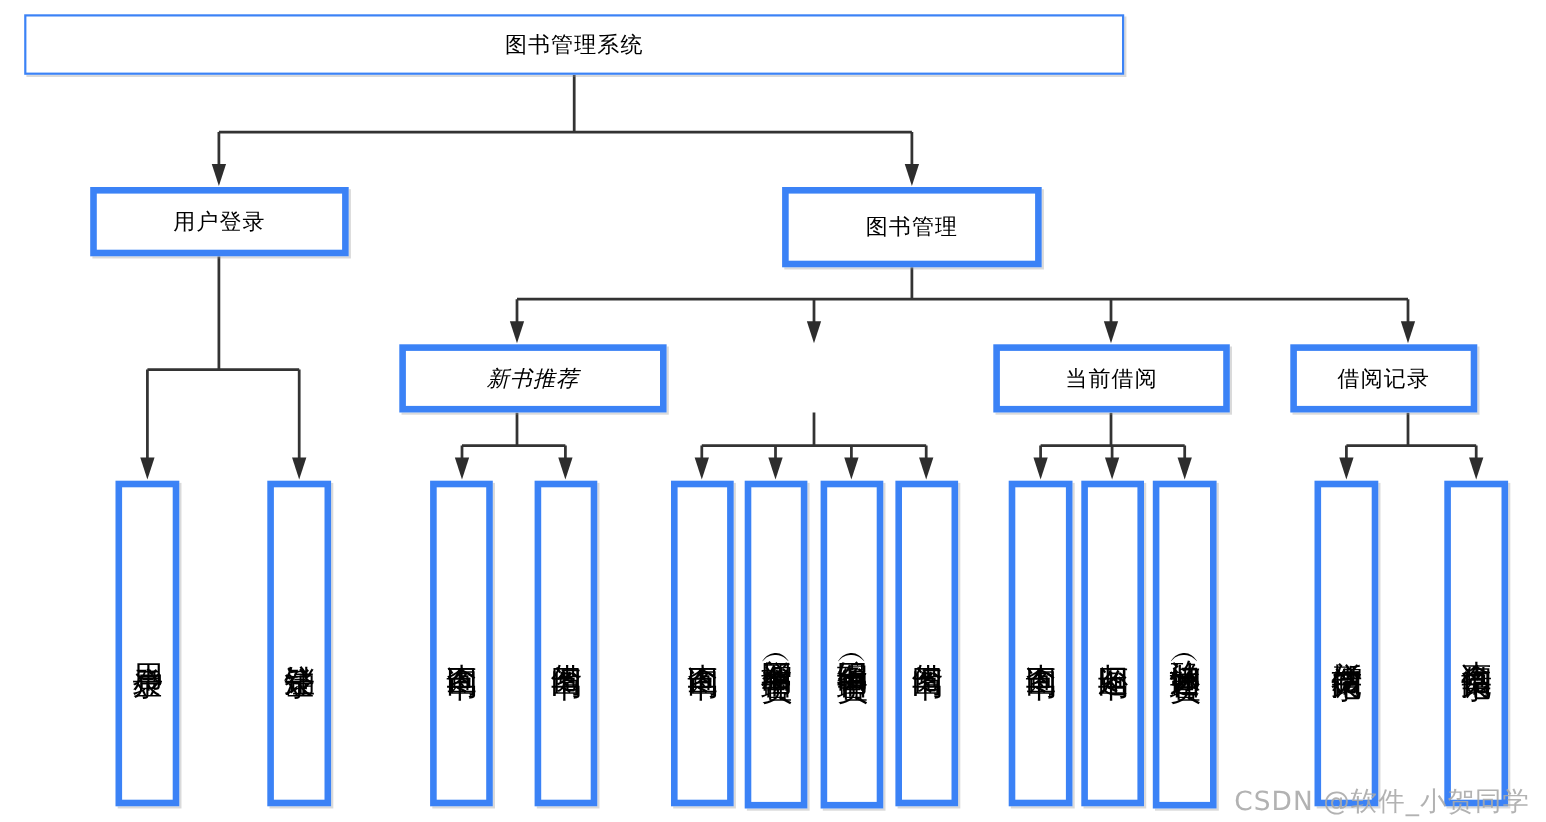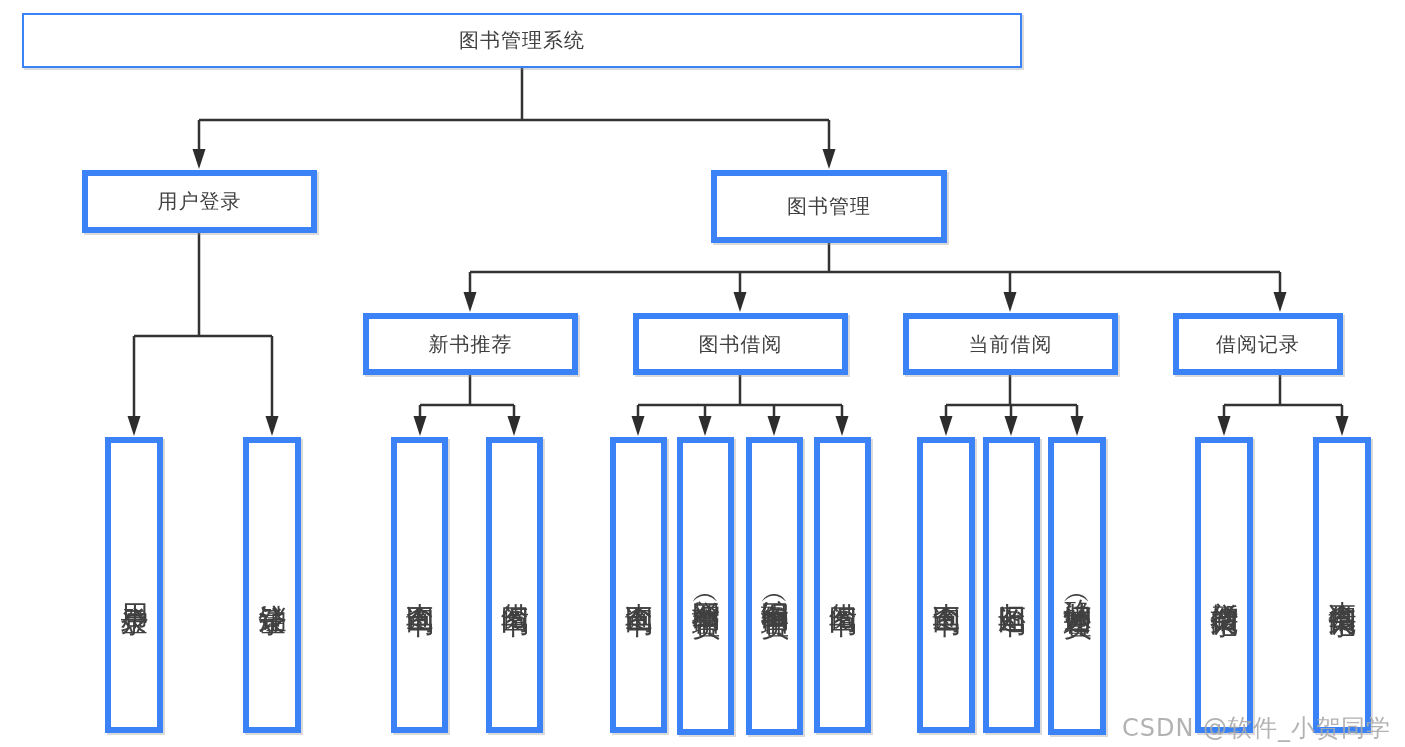--- a/index.html
+++ b/index.html
@@ -11,21 +11,21 @@
     overflow:hidden;
   }
   .box{
     position:absolute;
     box-sizing:border-box;
     border:6px solid #3b82f6;
     background:#ffffff;
     display:flex;
     align-items:center;
     justify-content:center;
-    color:#404040;
+    color:#000000;
     box-shadow:2px 2px 0 rgba(150,150,150,0.35);
     z-index:2;
   }
   .h-box{font-size:20px;letter-spacing:1px;}
   .thin{border-width:2px;}
   .v-box{z-index:2;}
   .v-text{
     writing-mode:vertical-rl;
     font-size:28px;
     letter-spacing:2px;
@@ -99,25 +99,22 @@
     <span>图书管理系统</span>
   </div>
 
   <div class="box h-box" style="left:82px;top:170px;width:235px;height:63px;">
     <span>用户登录</span>
   </div>
   <div class="box h-box" style="left:711px;top:170px;width:236px;height:73px;">
     <span>图书管理</span>
   </div>
 
-  <div class="box h-box" style="left:363px;top:313px;width:215px;height:62px;">
+  <div class="box h-box" style="left:363px;top:313px;width:243px;height:62px;font-style:italic;">
     <span>新书推荐</span>
-  </div>
-  <div class="box h-box" style="left:633px;top:313px;width:215px;height:62px;">
-    <span>图书借阅</span>
   </div>
   <div class="box h-box" style="left:903px;top:313px;width:215px;height:62px;">
     <span>当前借阅</span>
   </div>
   <div class="box h-box" style="left:1173px;top:313px;width:170px;height:62px;">
     <span>借阅记录</span>
   </div>
 
   <div class="box v-box" style="left:105px;top:437px;width:58px;height:296px;">
     <span class="v-text">用户登录</span>

